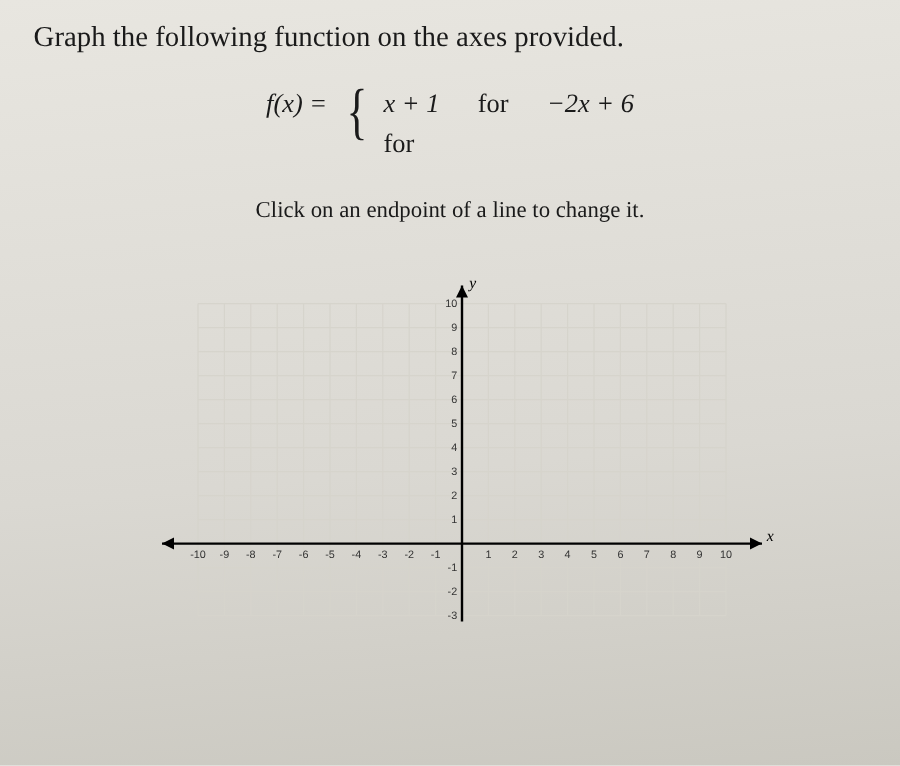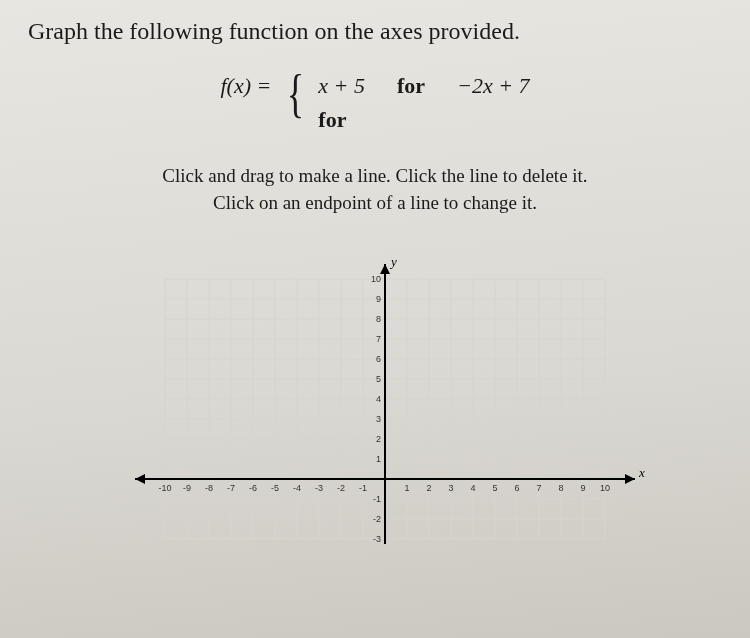--- a/index.html
+++ b/index.html
@@ -36,21 +36,21 @@
     display: inline-block;
   }
   .pieces {
     display: grid;
     grid-template-columns: auto auto auto;
     column-gap: 32px;
     row-gap: 8px;
     align-items: center;
   }
   .pieces span { white-space: nowrap; }
-  .roman { font-style: normal; font-weight: bold; }
+  .roman { font-style: normal; }
   .instructions {
     text-align: center;
     font-size: 19px;
     line-height: 1.4;
     margin-bottom: 18px;
   }
   .graph-wrap {
     display: flex;
     justify-content: center;
   }
@@ -72,29 +72,28 @@
 </style>
 </head>
 <body>
 
 <div class="prompt">Graph the following function on the axes provided.</div>
 
 <div class="equation">
   <span class="fx">f(x) =</span>
   <span class="brace">{</span>
   <span class="pieces">
-    <span>x + 5</span>
+    <span>x + 1</span>
     <span class="roman">for</span>
-    <span>−2x + 7</span>
+    <span>−2x + 6</span>
     <span class="roman">for</span>
   </span>
 </div>
 
 <div class="instructions">
-  <div>Click and drag to make a line. Click the line to delete it.</div>
   <div>Click on an endpoint of a line to change it.</div>
 </div>
 
 <div class="graph-wrap">
 <svg class="graph" width="560" height="320" viewBox="0 0 560 320">
 
   <g>
 
     <line class="gridline-light" x1="70" y1="45" x2="70" y2="305"></line>
     <line class="gridline-light" x1="92" y1="45" x2="92" y2="305"></line>

